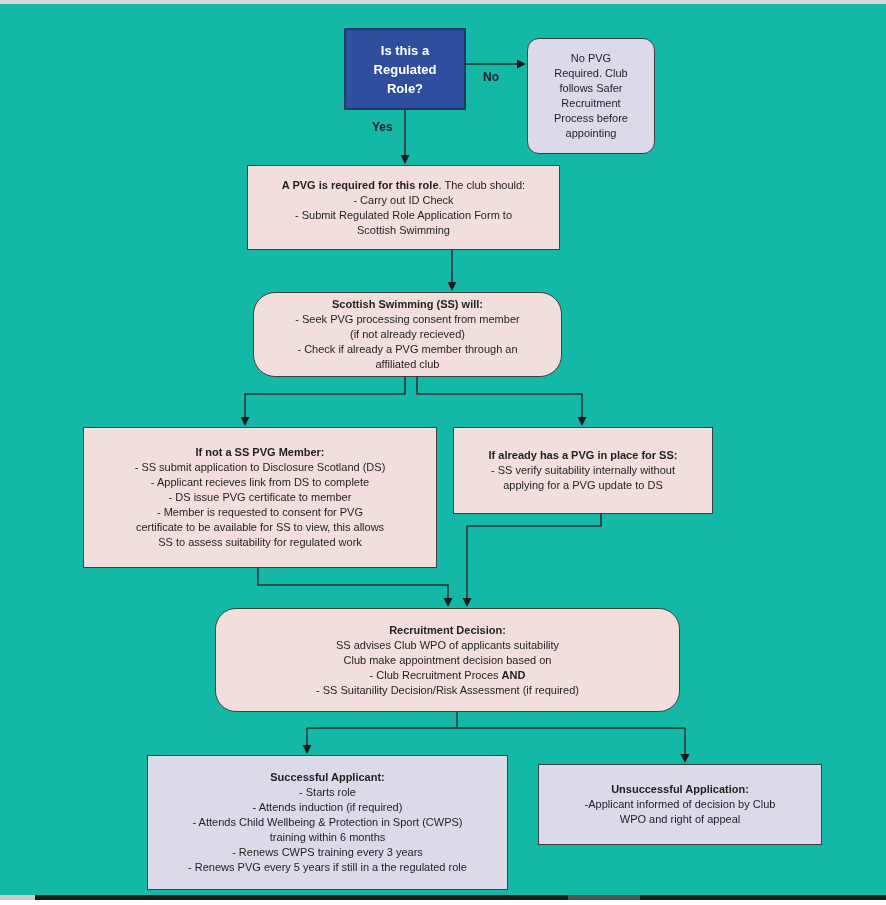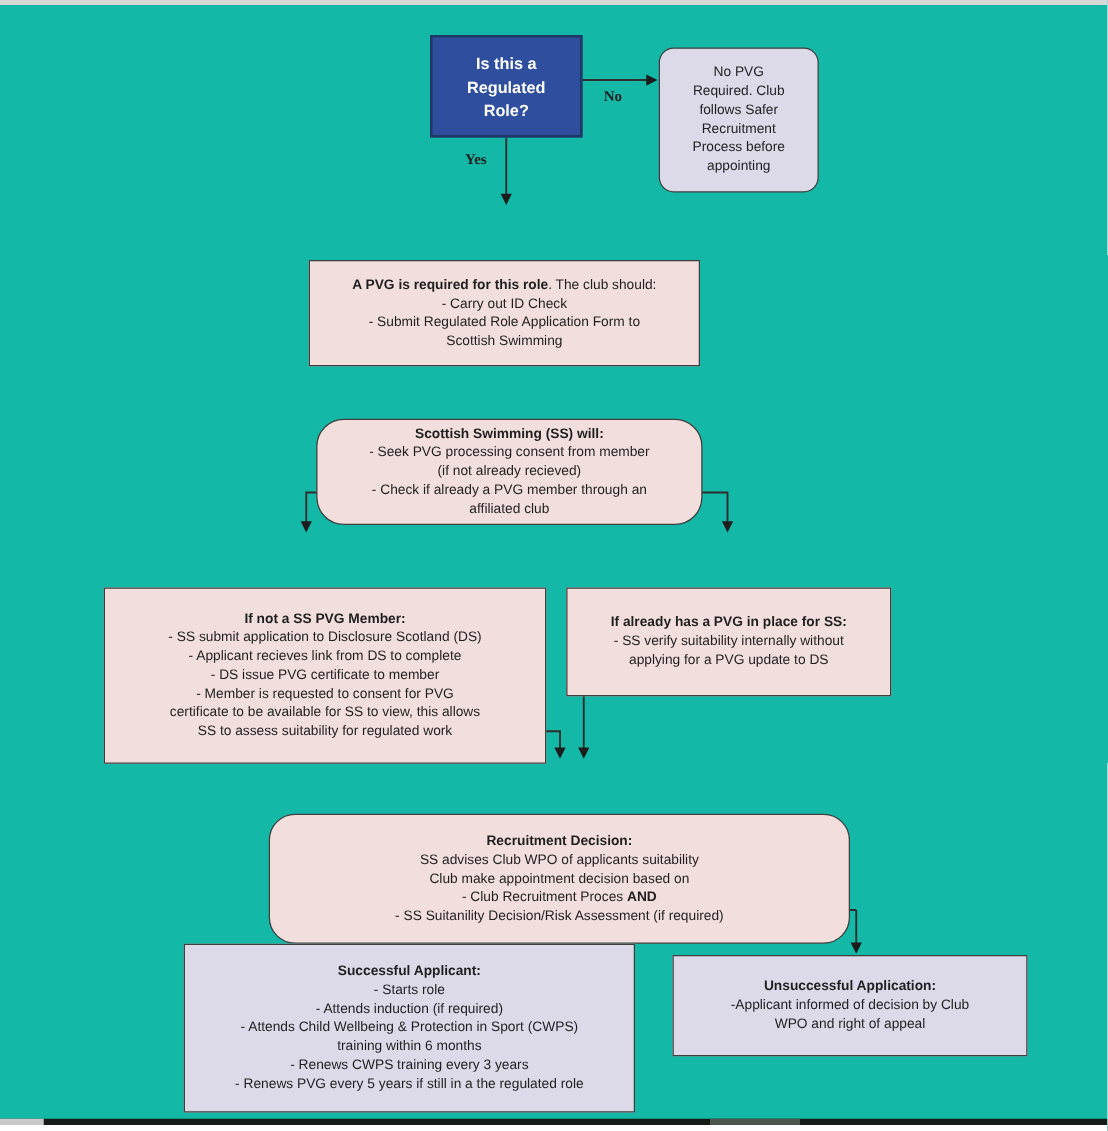--- a/index.html
+++ b/index.html
@@ -17,38 +17,38 @@
   svg.connectors path.head{fill:#1c1c1c;stroke:none;}
 
   .node{
     position:absolute;box-sizing:border-box;
     display:flex;flex-direction:column;justify-content:center;
     text-align:center;font-size:11px;line-height:15px;
     border:1.5px solid #3f3f3f;padding:2px 4px;
   }
   .node .ln{display:block;}
   .node .ln b{font-weight:bold;}
-  .pink{background:#f2dedd;margin-top:43px;}
+  .pink{background:#f2dedd;}
   .purple{background:#dcd9e8;}
 
   .decision{
     left:344px;top:28px;width:122px;height:82px;
     background:#2f4f9e;border:2px solid #1f3864;color:#ffffff;
     font-weight:bold;font-size:13px;line-height:19px;
   }
   .no-pvg{left:527px;top:38px;width:128px;height:116px;border-radius:12px;}
   .pvg-required{left:247px;top:165px;width:313px;height:85px;}
   .ss-will{left:253px;top:292px;width:309px;height:85px;border-radius:22px;}
   .not-member{left:83px;top:427px;width:354px;height:141px;}
   .already-pvg{left:453px;top:427px;width:260px;height:87px;}
   .recruitment{left:215px;top:608px;width:465px;height:104px;border-radius:21px;}
   .successful{left:147px;top:755px;width:361px;height:135px;}
   .unsuccessful{left:538px;top:764px;width:284px;height:81px;}
 
-  .edge-label{position:absolute;font-weight:bold;font-size:12px;color:#1f1f1f;font-family:Liberation Serif, serif;}
+  .edge-label{position:absolute;font-weight:bold;font-size:12px;color:#1f1f1f;}
   .label-yes{left:372px;top:120px;}
   .label-no{left:483px;top:70px;}
 </style>
 </head>
 <body>
 
 <div class="canvas">
 
   <div class="page-top-edge"></div>
 

